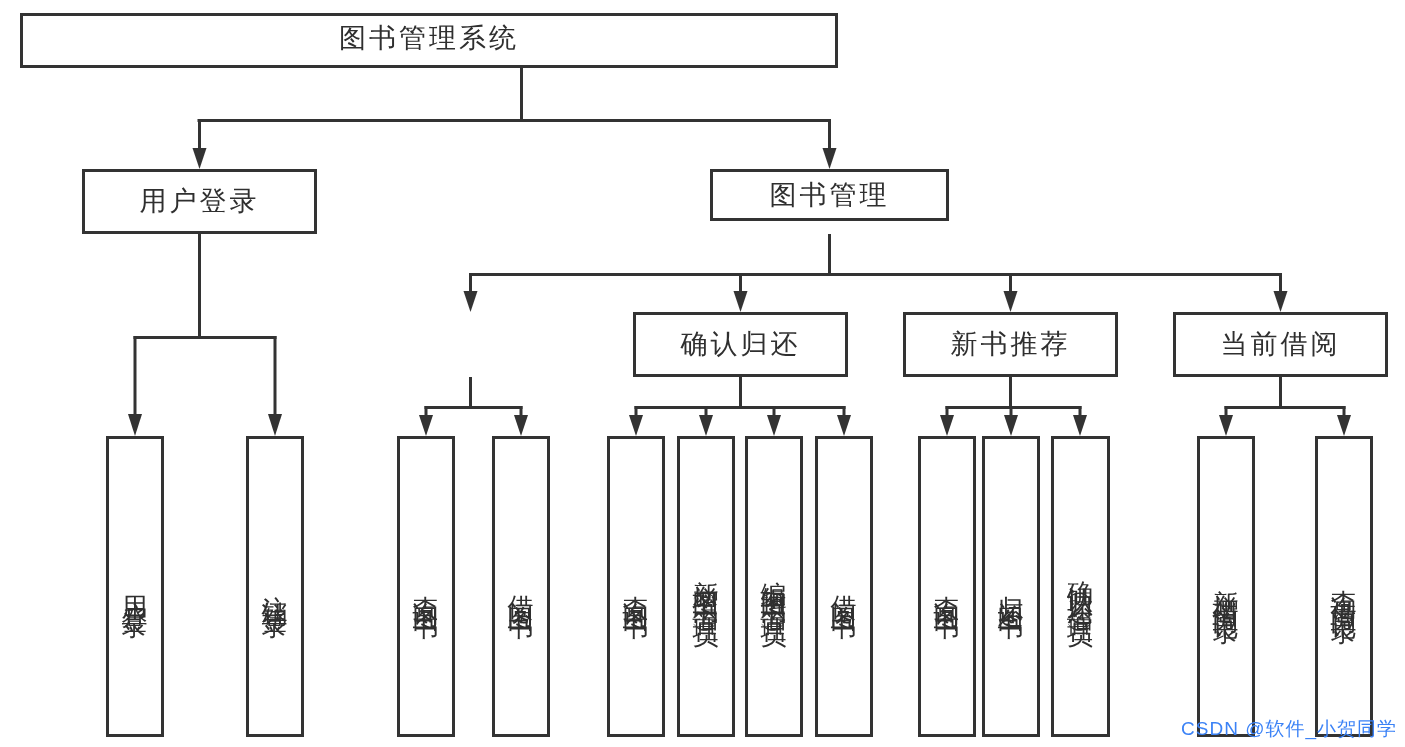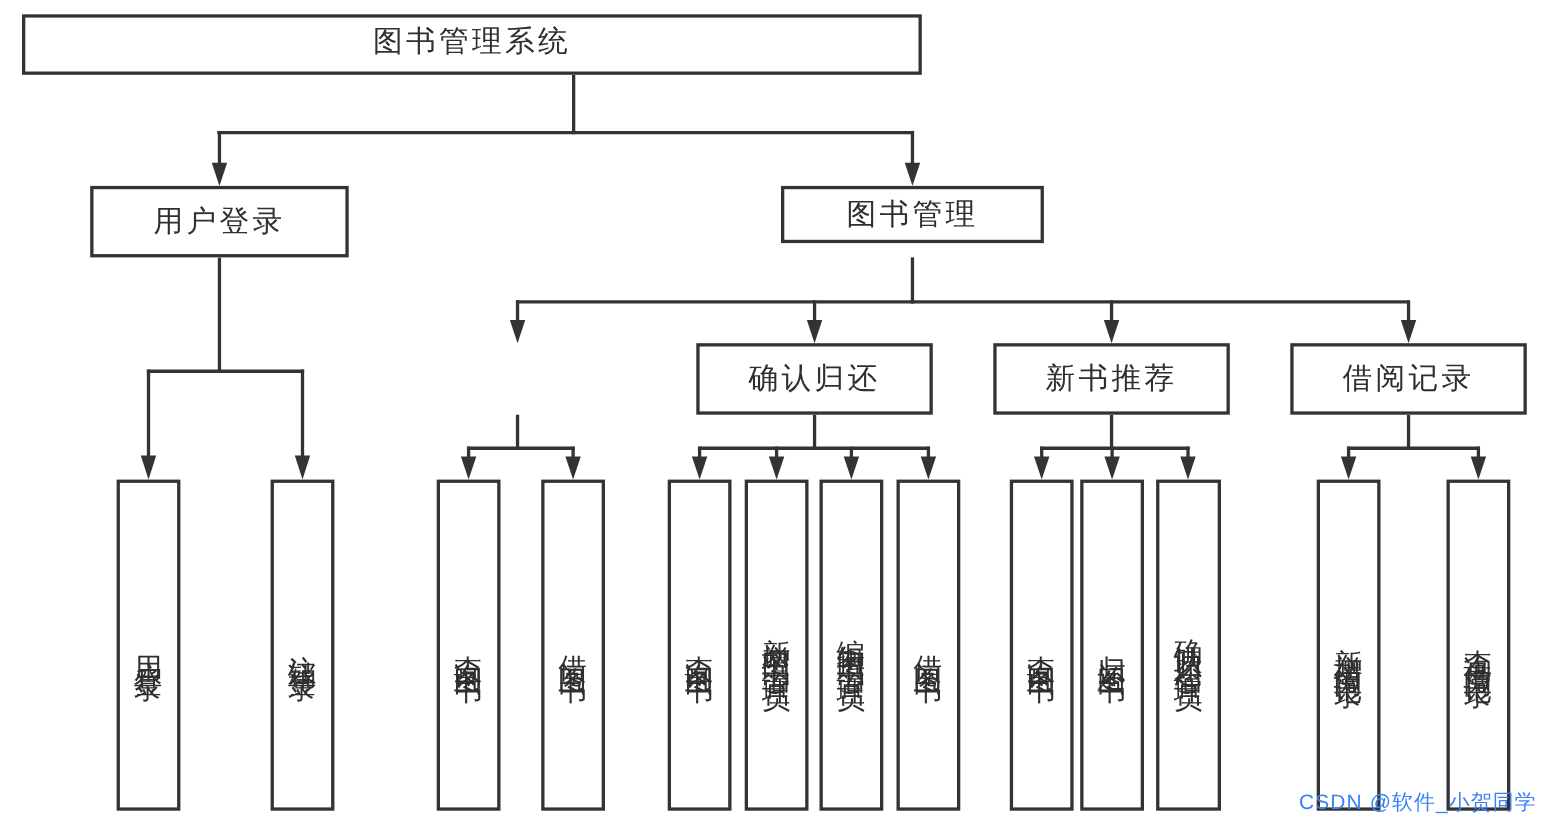--- a/index.html
+++ b/index.html
@@ -136,21 +136,21 @@
     </g>
   </svg>
 
   <div class="box" style="left:20px; top:13px; width:818px; height:55px;font-family:Liberation Mono, monospace;">图书管理系统</div>
 
   <div class="box" style="left:82px; top:169px; width:235px; height:65px;">用户登录</div>
   <div class="box" style="left:710px; top:169px; width:239px; height:52px;">图书管理</div>
 
   <div class="box" style="left:633px; top:312px; width:215px; height:65px;">确认归还</div>
   <div class="box" style="left:903px; top:312px; width:215px; height:65px;">新书推荐</div>
-  <div class="box" style="left:1173px; top:312px; width:215px; height:65px;">借阅记录</div>
+  <div class="box" style="left:1173px; top:312px; width:215px; height:65px;">当前借阅</div>
 
   <div class="box leaf" style="left:106px; top:436px; width:58px; height:301px;">用户登录</div>
   <div class="box leaf" style="left:246px; top:436px; width:58px; height:301px;">注销登录</div>
 
   <div class="box leaf" style="left:397px; top:436px; width:58px; height:301px;">查询图书</div>
   <div class="box leaf" style="left:492px; top:436px; width:58px; height:301px;">借阅图书</div>
 
   <div class="box leaf" style="left:607px; top:436px; width:58px; height:301px;">查询图书</div>
   <div class="box leaf" style="left:677px; top:436px; width:58px; height:301px;">新增图书（管理员）</div>
   <div class="box leaf" style="left:745px; top:436px; width:58px; height:301px;">编辑图书（管理员）</div>

